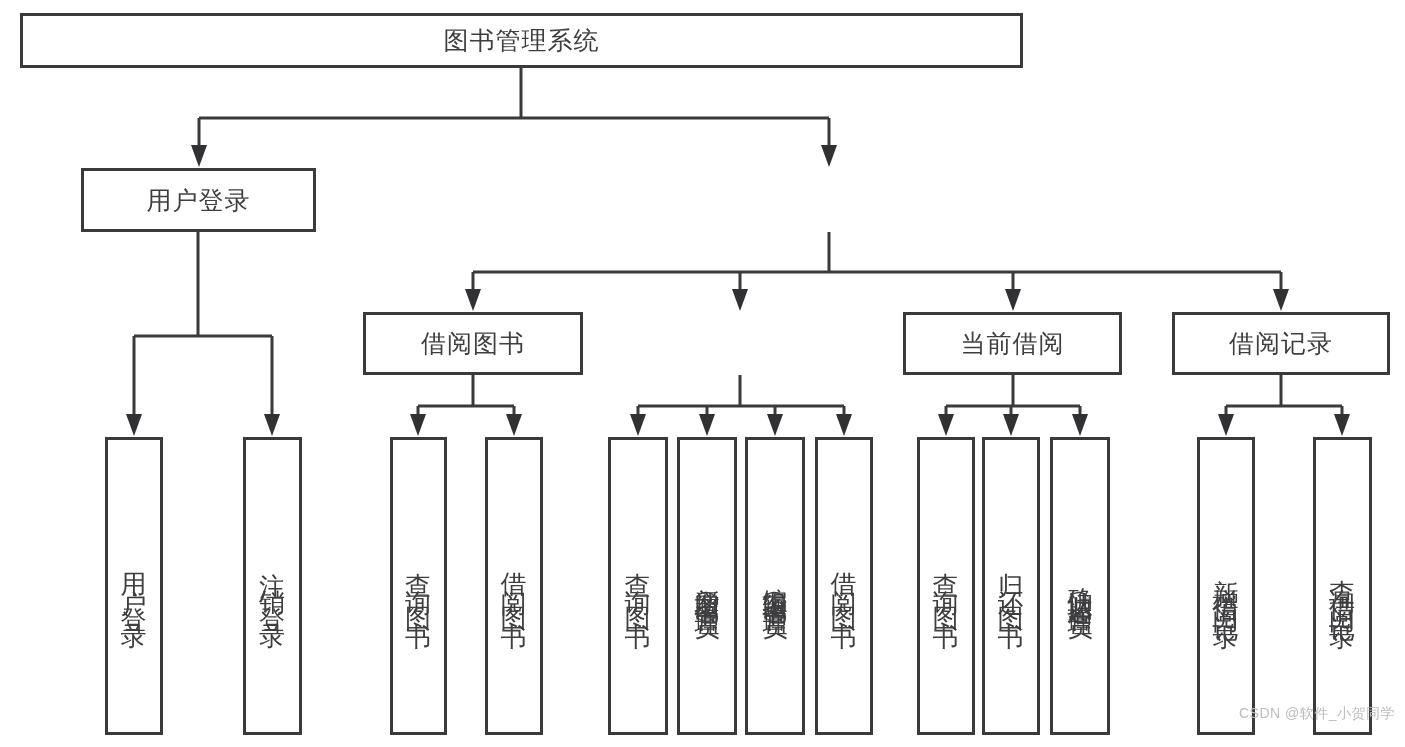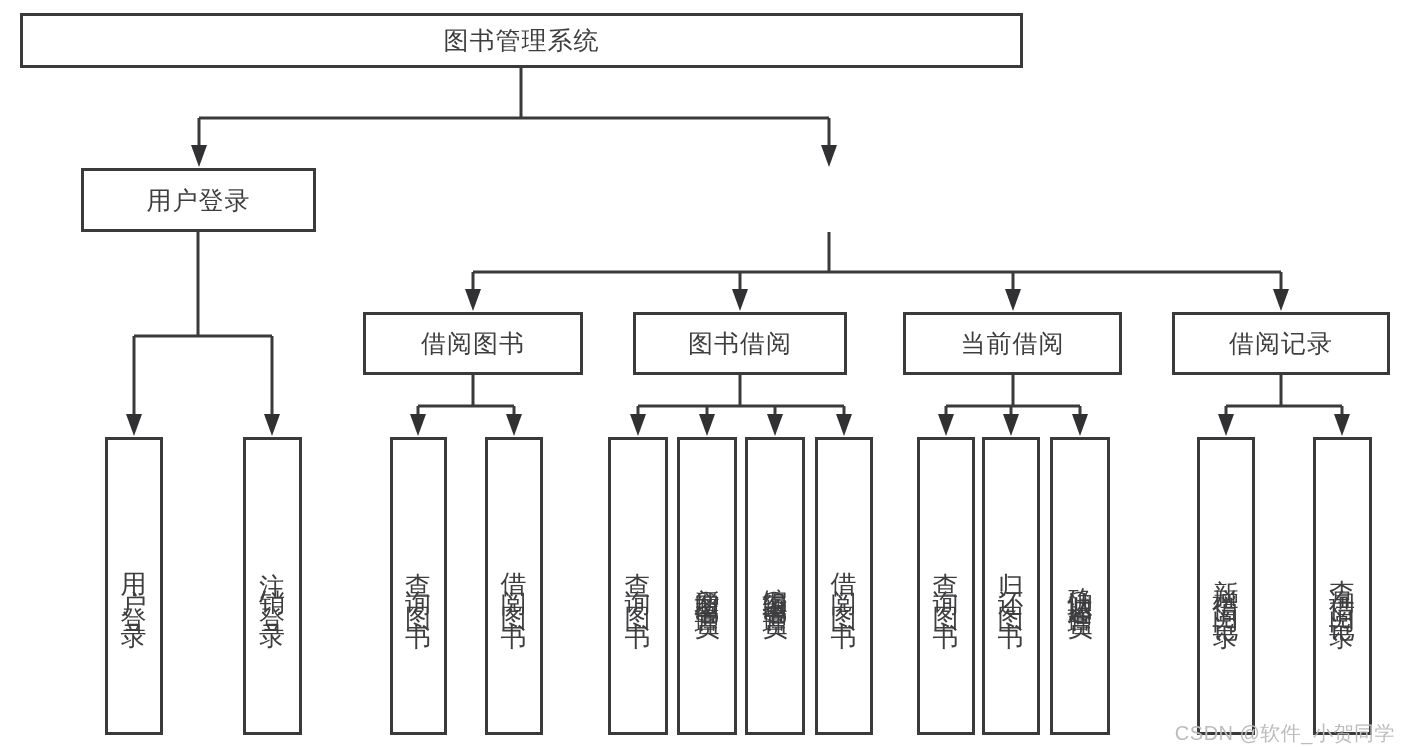--- a/index.html
+++ b/index.html
@@ -35,22 +35,22 @@
     font-size: 26px;
     line-height: 1;
     white-space: nowrap;
   }
   .ls-4 .vtext { letter-spacing: 17px; }
   .ls-6 .vtext { letter-spacing: 9px; }
   .ls-9 .vtext { letter-spacing: 4px; font-size: 25px; }
   .watermark {
     position: absolute;
     right: 10px;
-    bottom: 0;
-    font-size: 20px;
+    bottom: 24px;
+    font-size: 14px;
     color: #bcbcbc;
     letter-spacing: 0.5px;
     white-space: nowrap;
   }
 </style>
 </head>
 <body>
 
 <div class="canvas">
 
@@ -92,21 +92,20 @@
       <polygon points="1218,414 1234,414 1226,436"></polygon>
       <polygon points="1334,414 1350,414 1342,436"></polygon>
     </g>
   </svg>
 
   <div class="box hbox" style="left:20px; top:13px; width:1003px; height:55px;">图书管理系统</div>
 
   <div class="box hbox" style="left:81px; top:168px; width:235px; height:64px;">用户登录</div>
 
   <div class="box hbox" style="left:363px; top:312px; width:220px; height:63px;">借阅图书</div>
-  <div class="box hbox" style="left:633px; top:312px; width:214px; height:63px;">图书借阅</div>
   <div class="box hbox" style="left:903px; top:312px; width:219px; height:63px;text-align:center;">当前借阅</div>
   <div class="box hbox" style="left:1172px; top:312px; width:218px; height:63px;">借阅记录</div>
 
   <div class="box vbox ls-4" style="left:105px; top:437px; width:58px; height:298px;">
     <span class="vtext">用户登录</span>
   </div>
   <div class="box vbox ls-4" style="left:243px; top:437px; width:59px; height:298px;">
     <span class="vtext">注销登录</span>
   </div>
 

